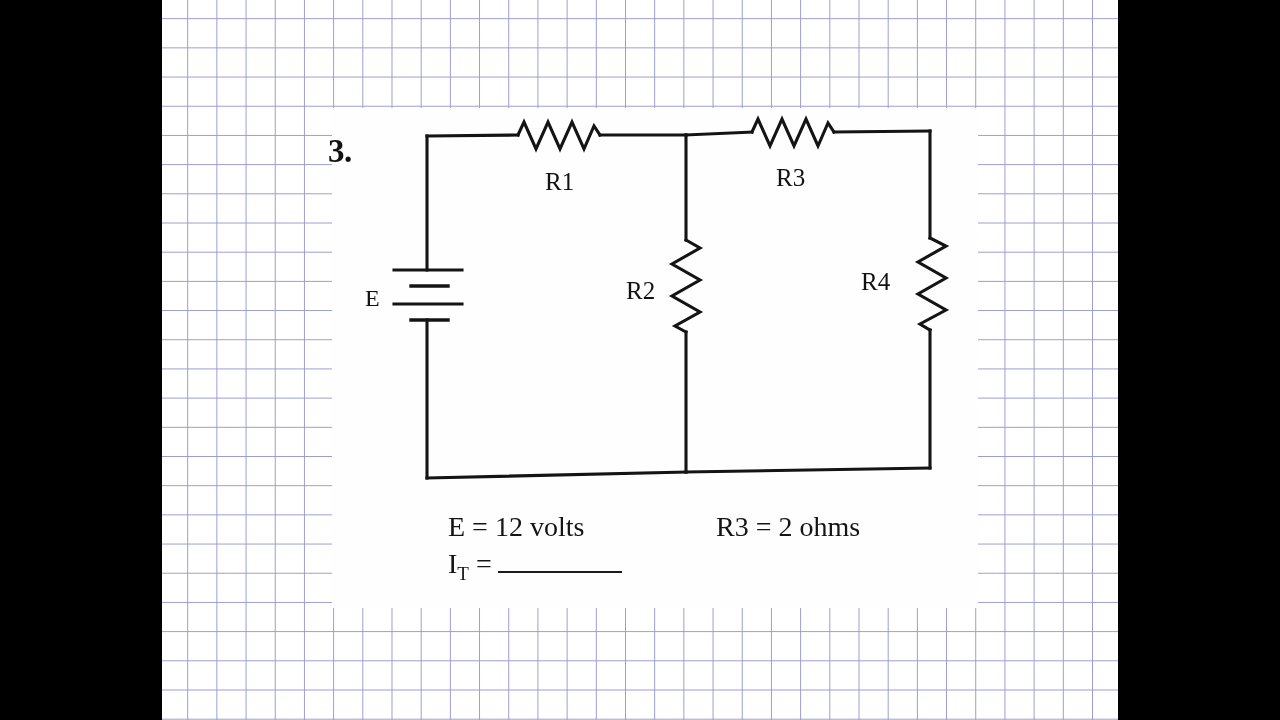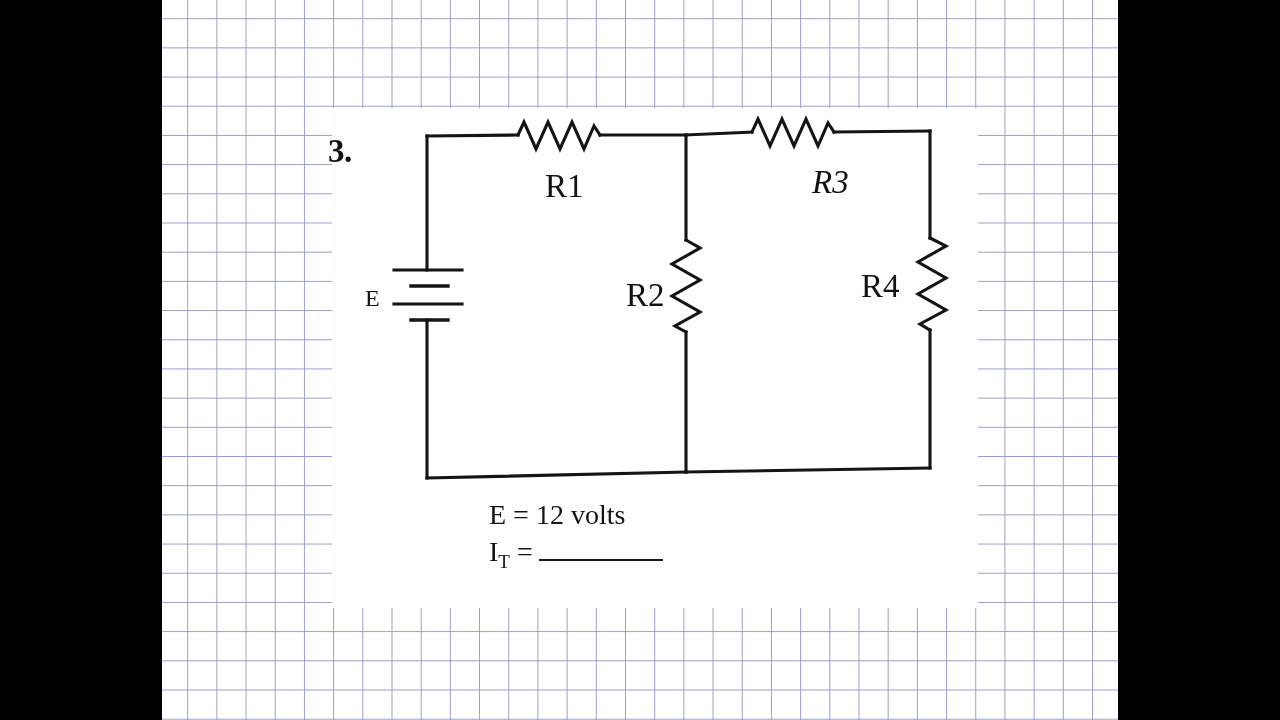--- a/index.html
+++ b/index.html
@@ -63,42 +63,41 @@
   #circuit-svg {
     position: absolute;
     left: 332px;
     top: 100px;
     width: 646px;
     height: 400px;
   }
 
   .lbl {
     position: absolute;
-    font-size: 33px;
+    font-size: 25px;
     color: #121212;
     font-family: "Liberation Serif", "DejaVu Serif", serif;
     white-space: nowrap;
   }
   #lbl-R1 { left: 545px; top: 168px; }
-  #lbl-R3 { left: 812px; top: 164px; font-style: italic; }
+  #lbl-R3 { left: 776px; top: 164px; }
   #lbl-R2 { left: 626px; top: 277px; }
   #lbl-R4 { left: 861px; top: 268px; font-family: Liberation Serif, serif; }
   #lbl-E  { left: 365px; top: 285px; font-size: 24px; }
 
   #values {
     position: absolute;
     left: 448px;
     top: 496px;
     width: 500px;
     height: 112px;
   }
   .val-col {
     position: absolute;
-    top: 0;
-    margin-left: 41px;
+    top: 12px;
   }
   #col-left  { left: 0px; }
   #col-right { left: 268px; }
   .val-line {
     font-size: 28px;
     color: #141414;
     line-height: 37px;
     height: 37px;
     white-space: nowrap;
     font-family: "Liberation Serif", "DejaVu Serif", serif;
@@ -175,17 +174,18 @@
   <div class="lbl" id="lbl-E">E</div>
 
   <div id="values">
 
     <div class="val-col" id="col-left">
       <div class="val-line">E = 12 volts</div>
       <div class="val-line"><span>I</span><span class="sub">T</span><span> =</span><span class="blank-rule"></span></div>
     </div>
 
     <div class="val-col" id="col-right">
+      <div class="val-line">R3 = 2 ohms</div>
     </div>
 
   </div>
 
 </div>
 
 </body></html>

